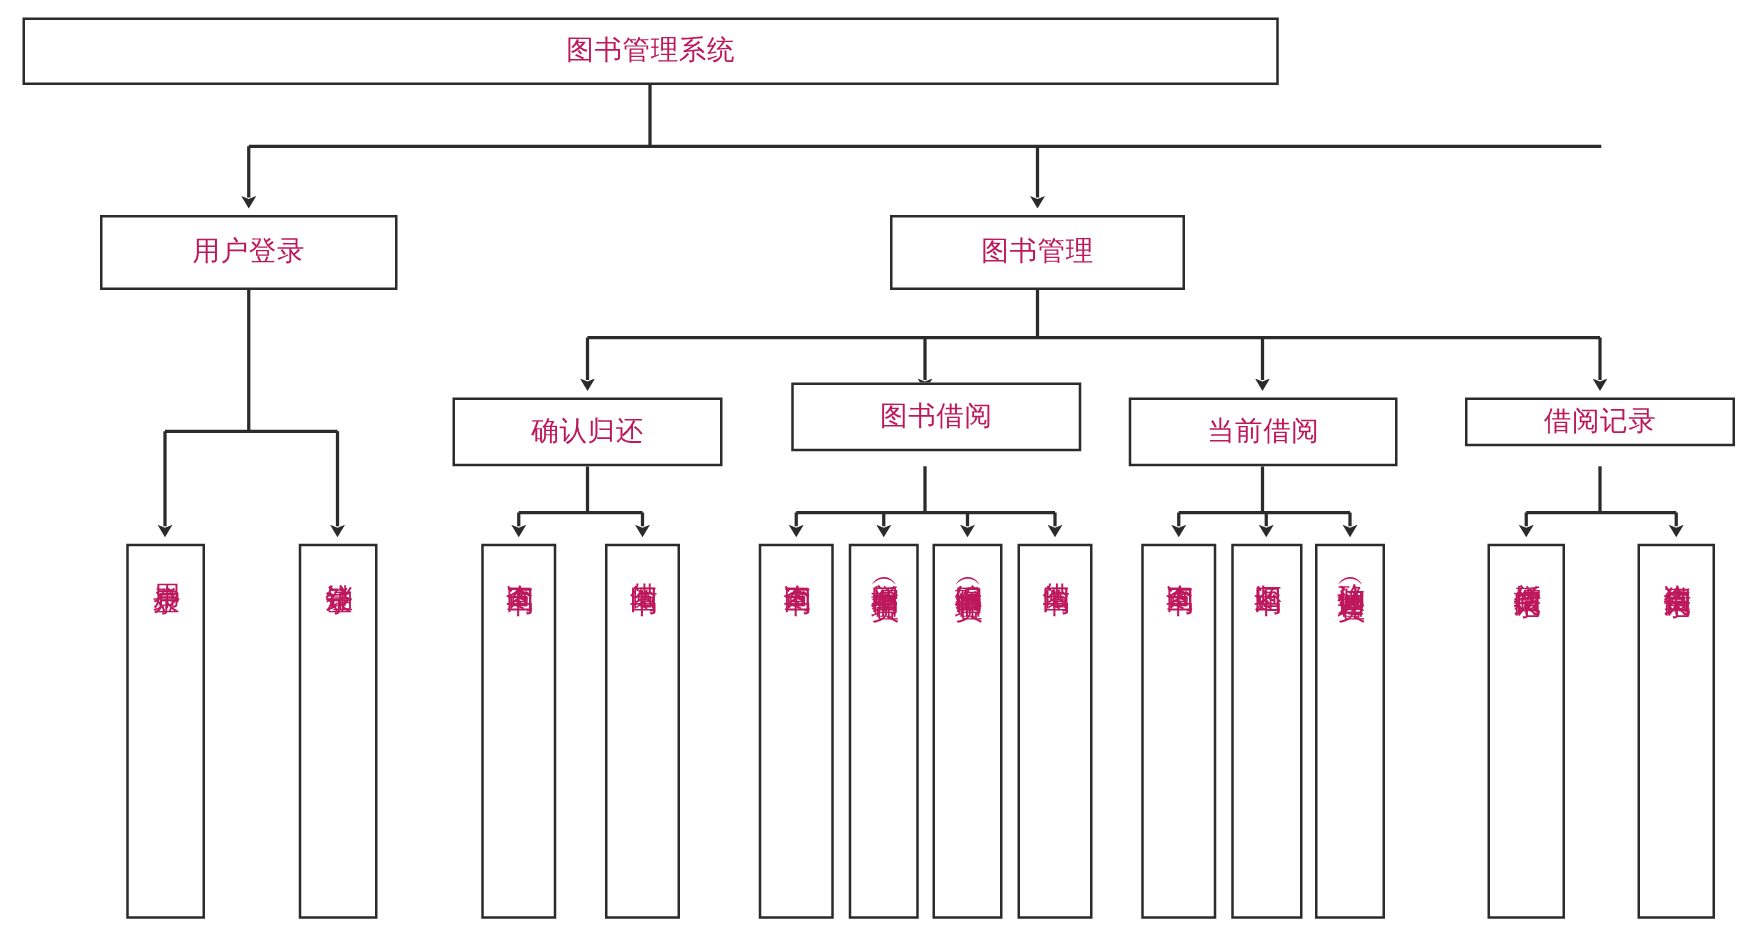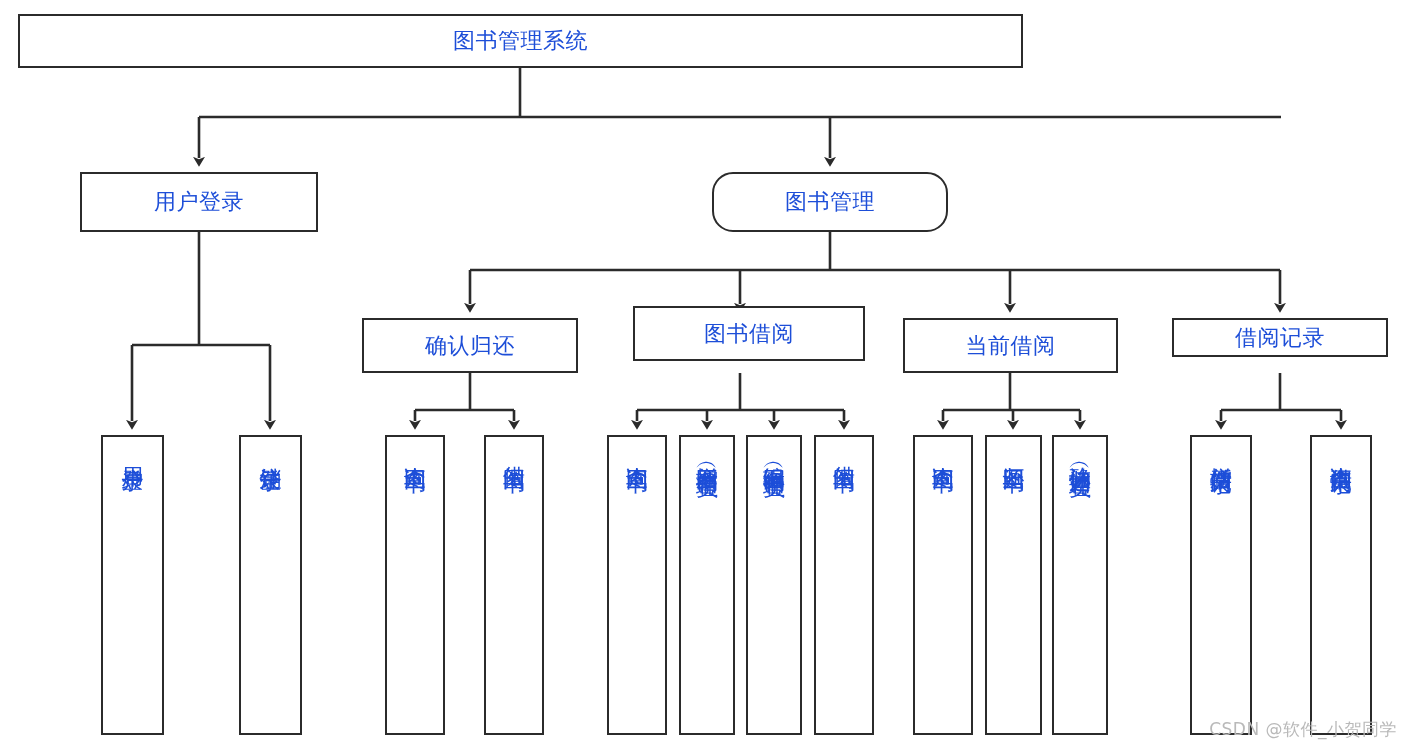--- a/index.html
+++ b/index.html
@@ -32,21 +32,21 @@
     position: absolute;
     box-sizing: border-box;
     background: #ffffff;
     border: 2.5px solid #2b2b2b;
     display: flex;
     align-items: center;
     justify-content: center;
     overflow: hidden;
   }
   .node-label {
-    color: #1d4ed8;
+    color: #be185d;
     font-size: 22px;
     line-height: 1.25;
     white-space: nowrap;
     letter-spacing: 0.5px;
   }
   .node-box.vertical {
     align-items: flex-start;
     justify-content: center;
     padding-top: 12px;
   }
@@ -136,21 +136,21 @@
     </g>
   </svg>
 
   <div class="node-box" style="left:18px; top:14px; width:1005px; height:54px;">
     <span class="node-label">图书管理系统</span>
   </div>
 
   <div class="node-box" style="left:80px; top:172px; width:238px; height:60px;">
     <span class="node-label">用户登录</span>
   </div>
-  <div class="node-box" style="left:712px; top:172px; width:236px; height:60px;border-radius:21px;">
+  <div class="node-box" style="left:712px; top:172px; width:236px; height:60px;">
     <span class="node-label">图书管理</span>
   </div>
 
   <div class="node-box" style="left:362px; top:318px; width:216px; height:55px;">
     <span class="node-label">确认归还</span>
   </div>
   <div class="node-box" style="left:633px; top:306px; width:232px; height:55px;">
     <span class="node-label">图书借阅</span>
   </div>
   <div class="node-box" style="left:903px; top:318px; width:215px; height:55px;">
@@ -197,15 +197,14 @@
     <span class="node-label">确认归还（管理员）</span>
   </div>
 
   <div class="node-box vertical" style="left:1190px; top:435px; width:62px; height:300px;">
     <span class="node-label">新增借阅记录</span>
   </div>
   <div class="node-box vertical" style="left:1310px; top:435px; width:62px; height:300px;">
     <span class="node-label">查询借阅记录</span>
   </div>
 
-  <div class="watermark">CSDN @软件_小贺同学</div>
 
 </div>
 
 </body></html>

